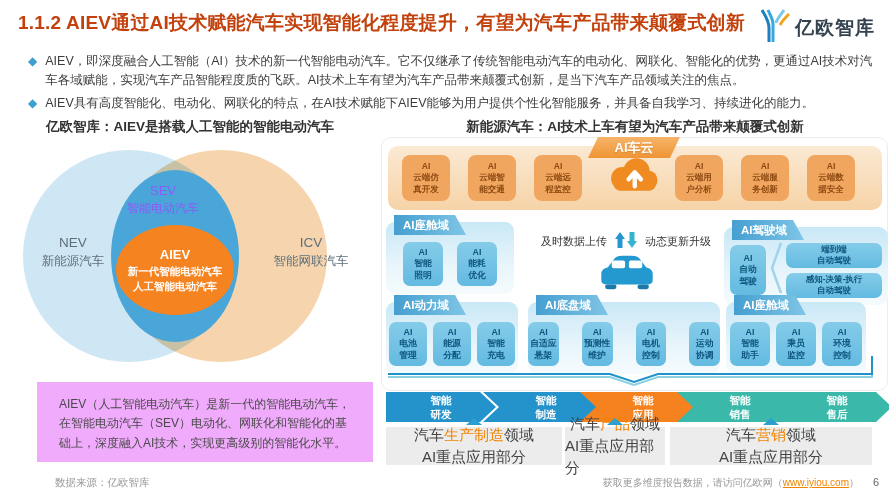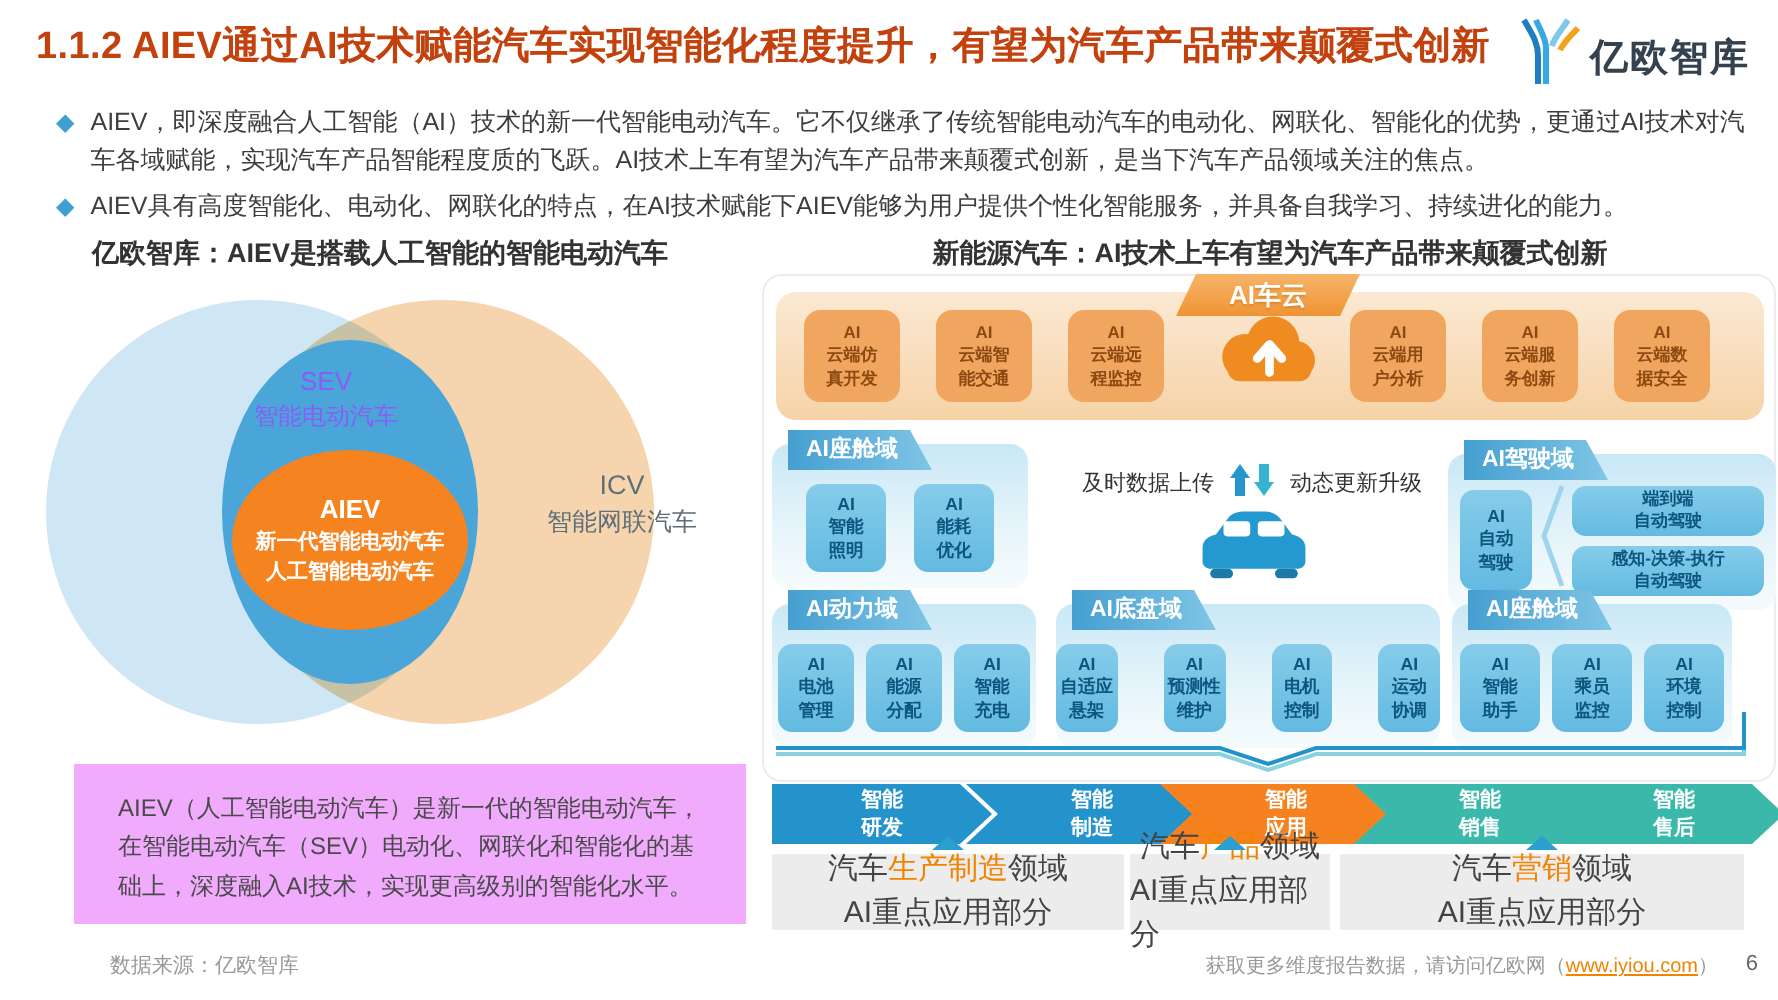--- a/index.html
+++ b/index.html
@@ -117,20 +117,24 @@
   <div class="sev-ellipse"></div>
   <div class="sev-label">
     <div class="en">SEV</div>
     <div class="zh">智能电动汽车</div>
   </div>
   <div class="aiev-ellipse">
     <div class="abbr">AIEV</div>
     <div class="ln">新一代智能电动汽车</div>
     <div class="ln">人工智能电动汽车</div>
   </div>
+  <div class="side-label" style="left:6px;top:98px;">
+    <div class="en">NEV</div>
+    <div class="zh">新能源汽车</div>
+  </div>
   <div class="side-label" style="left:244px;top:98px;">
     <div class="en">ICV</div>
     <div class="zh">智能网联汽车</div>
   </div>
 </div>
 
 <div class="abs note-box">AIEV（人工智能电动汽车）是新一代的智能电动汽车，在智能电动汽车（SEV）电动化、网联化和智能化的基础上，深度融入AI技术，实现更高级别的智能化水平。</div>
 
 <div class="abs sec-title" style="left:390px;top:118px;width:490px;">新能源汽车：AI技术上车有望为汽车产品带来颠覆式创新</div>
 <div class="abs fw-border"></div>

